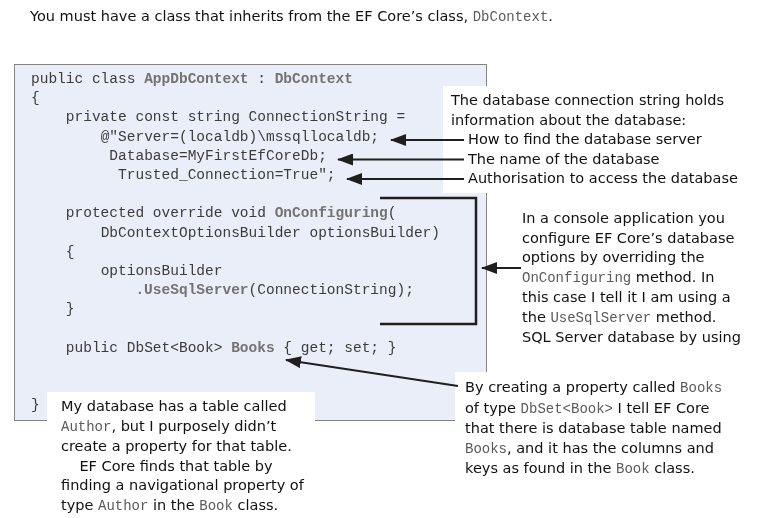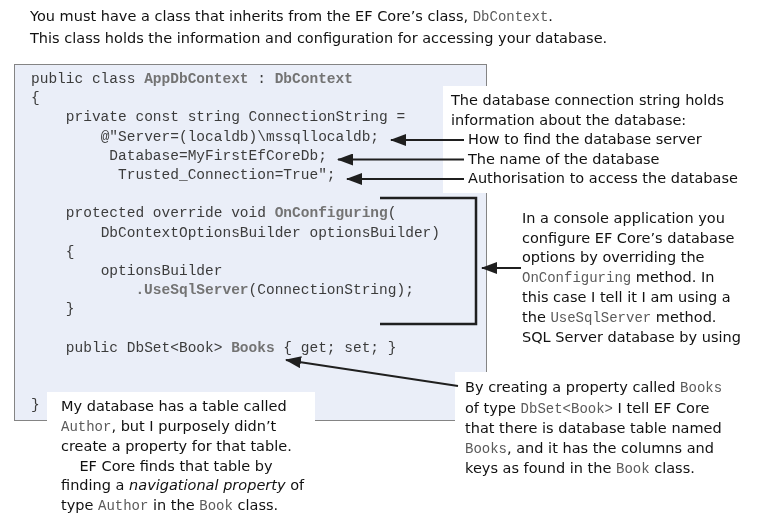--- a/index.html
+++ b/index.html
@@ -9,21 +9,21 @@
   *{box-sizing:border-box;}
   html,body{margin:0;padding:0;}
   body{
     width:775px;height:518px;position:relative;background:#ffffff;
     font-family:"DejaVu Sans","Liberation Sans",sans-serif;
     color:var(--text);overflow:hidden;
   }
   .line{white-space:pre-wrap;}
   span.bold{font-weight:bold;color:#000000;}
   span.mono{font-family:"Liberation Mono","DejaVu Sans Mono",monospace;color:var(--mono-inline);font-size:14px;}
-  span.italic{font-style:italic;}
+  span.italic{}
 
   .intro{position:absolute;left:30px;top:6px;font-size:14.5px;line-height:21px;z-index:2;}
 
   .code-block{
     position:absolute;left:14px;top:64px;width:473px;height:357px;
     background:var(--code-bg);border:1px solid var(--code-border);z-index:1;
   }
   .code-content{
     position:absolute;left:16px;top:5px;
     font-family:"Liberation Mono","DejaVu Sans Mono",monospace;
@@ -38,21 +38,20 @@
   .ann-books{left:455px;top:372px;width:320px;padding:6px 0 6px 10px;}
   .ann-author{left:47px;top:392px;width:268px;padding:5px 0 5px 14px;}
 
   .overlay{position:absolute;left:0;top:0;width:775px;height:518px;z-index:3;pointer-events:none;}
 </style>
 </head>
 <body>
 
 <div class="intro">
     <div class="line"><span>You must have a class that inherits from the EF Core’s class, </span><span class="mono">DbContext</span><span>.</span></div>
-    <div class="line"><span>This class holds the information and configuration for accessing your database.</span></div>
   </div>
 
 <div class="code-block">
   <div class="code-content"><div class="line"><span>public class </span><span class="bold">AppDbContext</span><span> : </span><span class="bold">DbContext</span></div><div class="line"><span>{</span></div><div class="line"><span>    private const string ConnectionString =</span></div><div class="line"><span>        @"Server=(localdb)\mssqllocaldb;</span></div><div class="line"><span>         Database=MyFirstEfCoreDb;</span></div><div class="line"><span>          Trusted_Connection=True";</span></div><div class="line">&nbsp;</div><div class="line"><span>    protected override void </span><span class="bold">OnConfiguring</span><span>(</span></div><div class="line"><span>        DbContextOptionsBuilder optionsBuilder)</span></div><div class="line"><span>    {</span></div><div class="line"><span>        optionsBuilder</span></div><div class="line"><span>            </span><span class="bold">.UseSqlServer</span><span>(ConnectionString);</span></div><div class="line"><span>    }</span></div><div class="line">&nbsp;</div><div class="line"><span>    public DbSet&lt;Book&gt; </span><span class="bold">Books</span><span> { get; set; }</span></div><div class="line">&nbsp;</div><div class="line">&nbsp;</div><div class="line"><span>}</span></div></div>
 </div>
 
 <div class="ann ann-connection">
   <div>
       <div class="line"><span>The database connection string holds</span></div>
       <div class="line"><span>information about the database:</span></div>

